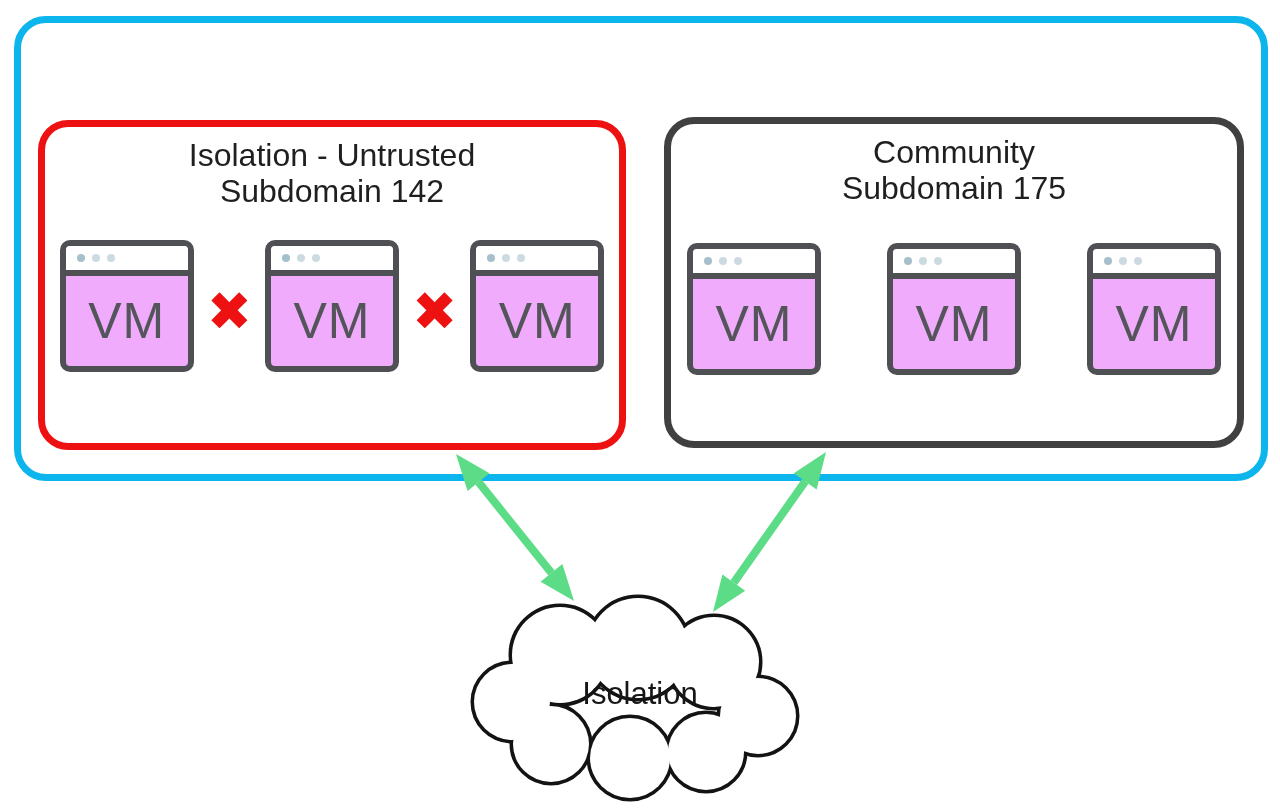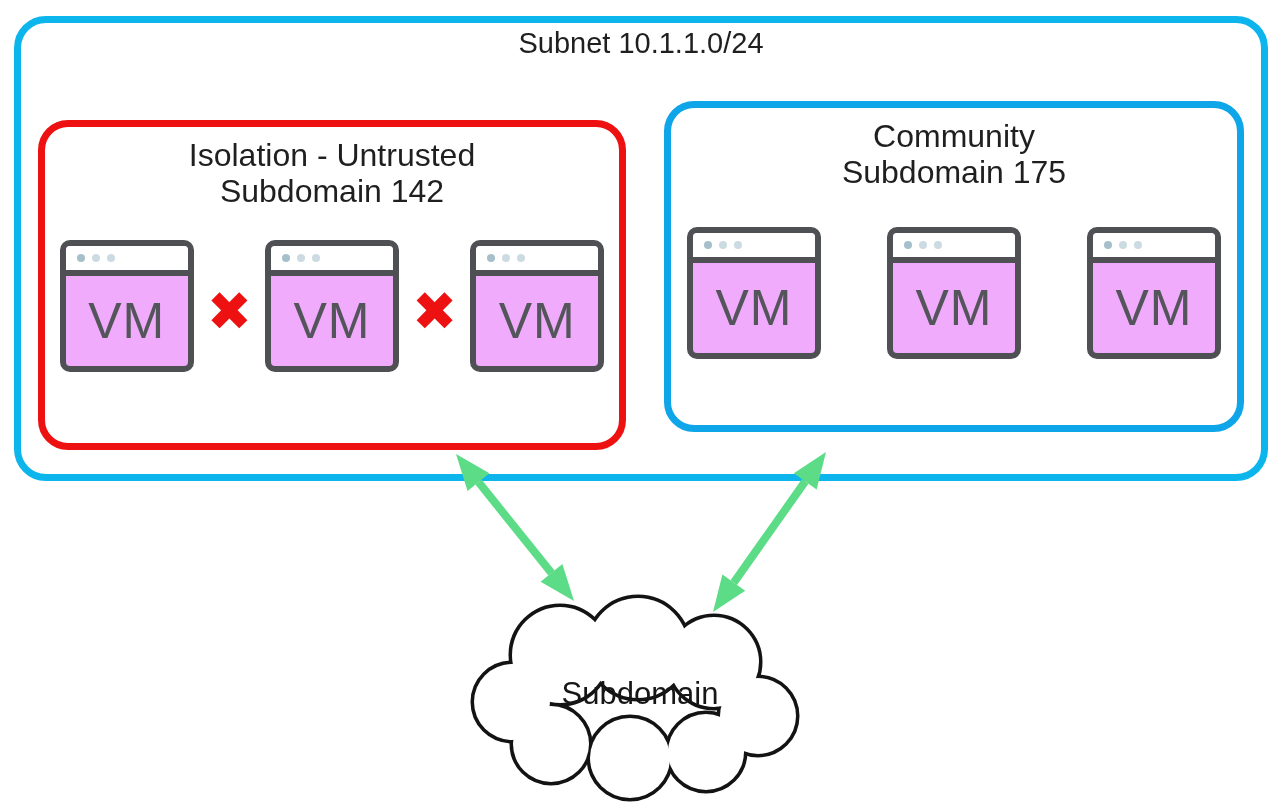--- a/index.html
+++ b/index.html
@@ -10,21 +10,21 @@
   
   .vlan-box{
     position:absolute;left:14px;top:16px;width:1254px;height:465px;
     border:7px solid #0cb5ec;border-radius:32px;box-sizing:border-box;
   }
   .vlan-title{position:absolute;top:2px;left:0;right:0;text-align:center;
     font-size:29px;line-height:37px;color:#1f1f1f;}
   
   .subdomain-box{position:absolute;box-sizing:border-box;border-radius:30px;}
   .isolation-box{left:17px;top:97px;width:588px;height:330px;border:7px solid #ee1111;}
-  .community-box{left:643px;top:78px;width:580px;height:331px;border:7px solid #0ea5e9;}
+  .community-box{left:643px;top:94px;width:580px;height:331px;border:7px solid #404040;}
   .sub-title{position:absolute;top:10px;left:0;right:0;text-align:center;
     font-size:32px;line-height:36px;color:#1f1f1f;}
   
   .vm-row{position:absolute;left:0;right:0;display:flex;justify-content:center;align-items:center;}
   .isolation-box .vm-row{top:113px;gap:13px;}
   .community-box .vm-row{top:119px;gap:66px;}
   
   .vm{
     width:134px;height:132px;box-sizing:border-box;flex:0 0 auto;
     border:6px solid #4f5054;border-radius:10px;background:#f0abfc;overflow:hidden;
@@ -51,21 +51,20 @@
     font-size:31px;color:#161616;
   }
 </style>
 </head>
 <body>
 
 <div class="canvas">
 
   <div class="vlan-box">
     <div class="vlan-title">
-      <div>Subnet 10.1.1.0/24</div>
     </div>
 
     <div class="subdomain-box isolation-box">
       <div class="sub-title">
         <div>Isolation - Untrusted</div>
         <div>Subdomain 142</div>
       </div>
       <div class="vm-row">
         <div class="vm">
           <div class="vm-titlebar">
@@ -161,15 +160,15 @@
         <circle cx="714" cy="662" r="45"></circle>
         <circle cx="758" cy="716" r="38"></circle>
         <circle cx="706" cy="752" r="38"></circle>
         <circle cx="630" cy="758" r="40"></circle>
         <circle cx="551" cy="744" r="38"></circle>
         <circle cx="512" cy="702" r="38"></circle>
       </g>
     </g>
   </svg>
 
-  <div class="internet-label">Subdomain</div>
+  <div class="internet-label">Isolation</div>
 
 </div>
 
 </body></html>

